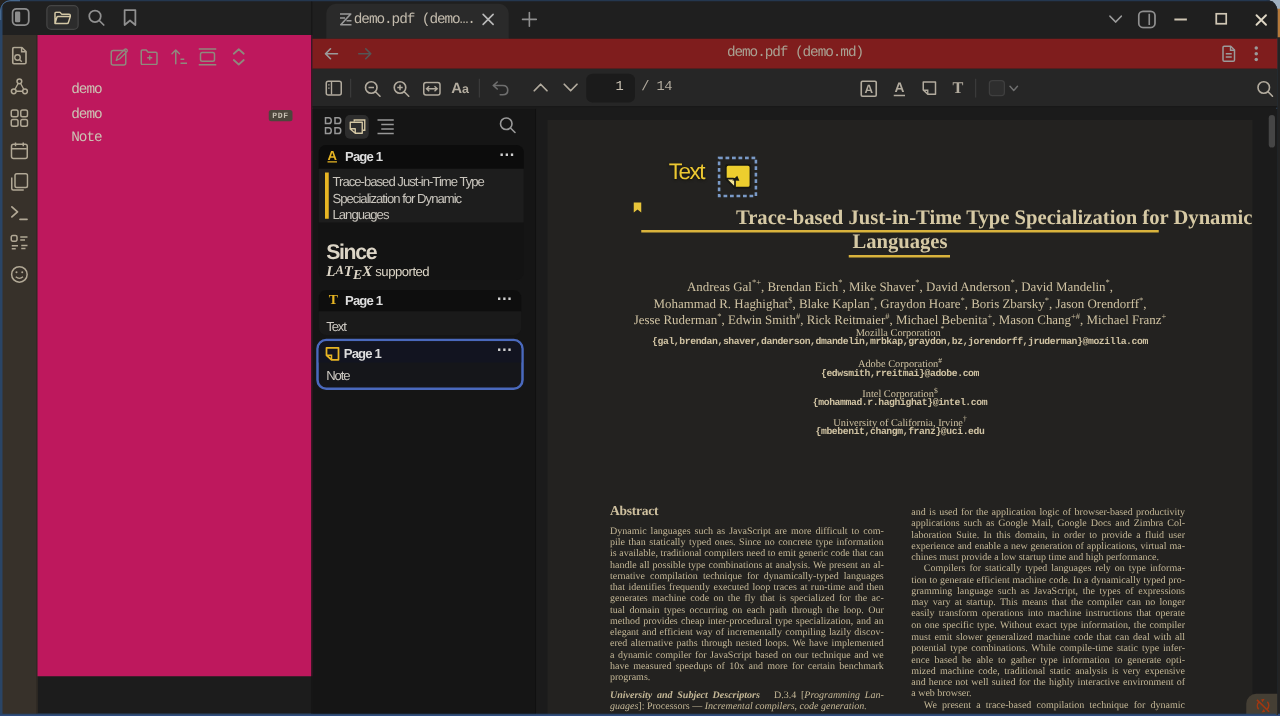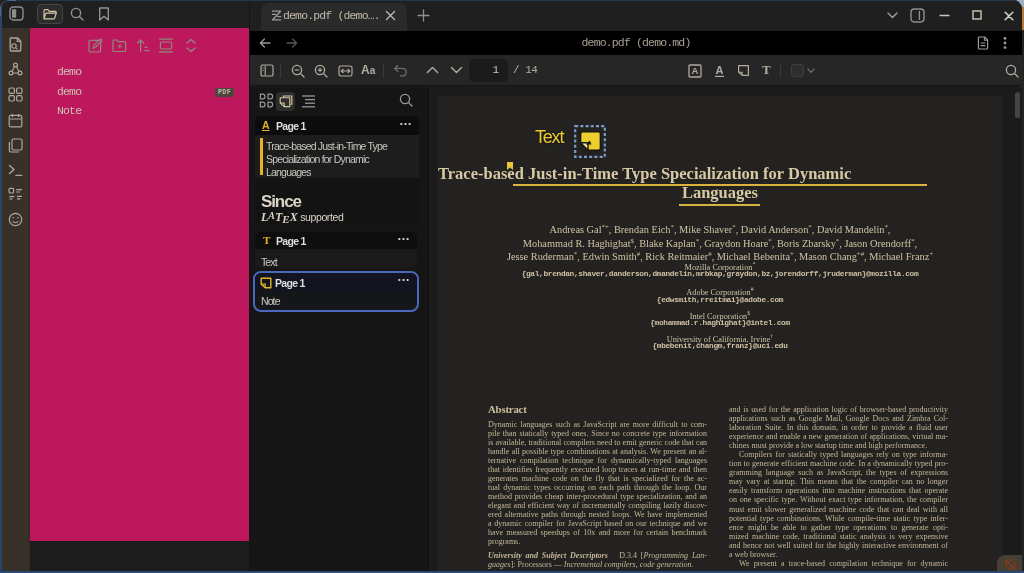--- a/index.html
+++ b/index.html
@@ -150,21 +150,21 @@
       <svg class="abs" style="left:689px;top:14px" width="11" height="3" viewBox="0 0 11 3">
           <line x1="0.5" y1="1.5" x2="10.5" y2="1.5" stroke="#cfc6b4" stroke-width="1.6"></line>
         </svg>
       <svg class="abs" style="left:722px;top:10px" width="10" height="10" viewBox="0 0 10 10">
           <rect x="1" y="1" width="8" height="8" fill="none" stroke="#cfc6b4" stroke-width="1.4"></rect>
         </svg>
       <svg class="abs" style="left:753.5px;top:10.5px" width="10" height="10" viewBox="0 0 10 10">
           <path d="M1.2 1.2 L8.8 8.8 M8.8 1.2 L1.2 8.8" stroke="#ded6c4" stroke-width="1.5" stroke-linecap="round"></path>
         </svg>
     </div>
-    <div class="abs" id="crumb" style="left:250px;top:31px;width:772px;height:24px;background:#000000;">
+    <div class="abs" id="crumb" style="left:250px;top:31px;width:772px;height:24px;background:#7f1d1d;">
       <svg class="abs" style="left:9px;top:7px" width="12" height="10" viewBox="0 0 12 10">
           <path d="M5.4 1 L1.4 5 L5.4 9 M1.6 5 H11" fill="none" stroke="#9b9b9b" stroke-width="1.3" stroke-linecap="round" stroke-linejoin="round"></path>
         </svg>
       <svg class="abs" style="left:36px;top:7px" width="12" height="10" viewBox="0 0 12 10">
           <path d="M6.6 1 L10.6 5 L6.6 9 M10.4 5 H1" fill="none" stroke="#555" stroke-width="1.3" stroke-linecap="round" stroke-linejoin="round"></path>
         </svg>
       <div class="abs" style="left:0;top:5px;width:772px;text-align:center;font:11.5px 'Liberation Mono',monospace;letter-spacing:-0.85px;color:#a9a192;">demo.pdf (demo.md)</div>
       <svg class="abs" style="left:727px;top:5px" width="12" height="14" viewBox="0 0 12 14">
           <path d="M7.6 1 H2.4 q-1 0-1 1 v10 q0 1 1 1 h7.2 q1 0 1-1 V4z" fill="none" stroke="#9b9b9b" stroke-width="1.2" stroke-linejoin="round"></path>
           <path d="M7.4 1.2 V4.2 h3.2" fill="none" stroke="#9b9b9b" stroke-width="1.1"></path>
@@ -300,21 +300,21 @@
           <rect x="1.2" y="1.2" width="29.6" height="30.6" fill="none" stroke="#7a9ac7" stroke-width="2.2" stroke-dasharray="3 2.2"></rect>
         </svg>
       <svg class="abs" style="left:142px;top:35px" width="21" height="20" viewBox="0 0 21 20">
           <path d="M2.6 0.8 h15.8 q2 0 2 2 v14.4 q0 2-2 2 H8 L0.6 11.8 V2.8 q0-2 2-2z" fill="#edce2e" stroke="#191913" stroke-width="1.5"></path>
           <path d="M8 19.2 V13.3 q0-1.5-1.5-1.5 H0.6z" fill="#f2e394" stroke="#191913" stroke-width="1.4"></path>
           <path d="M11.5 13.5 L5.8 13.4 9.8 9.6z" fill="#191913"></path>
         </svg>
       <svg class="abs" style="left:68px;top:65px" width="8" height="10" viewBox="0 0 8 10">
           <path d="M1 1 h6 v8 L4 6.6 1 9z" fill="#e8c53a"></path>
         </svg>
-      <div class="abs" style="left:0;top:69.3px;width:564px;text-align:left;font:bold 16.5px/1.05 'Liberation Serif',serif;color:#d6c9a4;">Trace-based Just-in-Time Type Specialization for Dynamic</div>
+      <div class="abs" style="left:0;top:69.3px;width:564px;text-align:right;font:bold 16.5px/1.05 'Liberation Serif',serif;color:#d6c9a4;">Trace-based Just-in-Time Type Specialization for Dynamic</div>
       <div class="abs" style="left:75px;top:88.3px;width:414px;height:2px;background:#d9b33c;"></div>
       <div class="abs" style="left:0;top:88px;width:564px;text-align:center;font:bold 16.5px/1.05 'Liberation Serif',serif;color:#d6c9a4;">Languages</div>
       <div class="abs" style="left:241px;top:107.5px;width:81px;height:2px;background:#d9b33c;"></div>
       <div class="abs authors" style="top:126.5px;">Andreas Gal<sup>*+</sup>, Brendan Eich<sup>*</sup>, Mike Shaver<sup>*</sup>, David Anderson<sup>*</sup>, David Mandelin<sup>*</sup>,</div>
       <div class="abs authors" style="top:140.7px;">Mohammad R. Haghighat<sup>$</sup>, Blake Kaplan<sup>*</sup>, Graydon Hoare<sup>*</sup>, Boris Zbarsky<sup>*</sup>, Jason Orendorff<sup>*</sup>,</div>
       <div class="abs authors" style="top:154.2px;">Jesse Ruderman<sup>*</sup>, Edwin Smith<sup>#</sup>, Rick Reitmaier<sup>#</sup>, Michael Bebenita<sup>+</sup>, Mason Chang<sup>+#</sup>, Michael Franz<sup>+</sup></div>
       <div class="abs affil" style="top:165px;">Mozilla Corporation<sup>*</sup></div>
       <div class="abs email" style="top:173.8px;">{gal,brendan,shaver,danderson,dmandelin,mrbkap,graydon,bz,jorendorff,jruderman}@mozilla.com</div>
       <div class="abs affil" style="top:190.2px;">Adobe Corporation<sup>#</sup></div>
       <div class="abs email" style="top:199.5px;">{edwsmith,rreitmai}@adobe.com</div>
@@ -325,21 +325,21 @@
 
       <div class="abs" style="left:50px;top:306.5px;font:bold 10.8px 'Liberation Serif',serif;letter-spacing:-0.2px;color:#cdbf9e;">Abstract</div>
       <div class="abs col" style="left:50px;top:323.5px;">
         <div class="j">Dynamic languages such as JavaScript are more difficult to com-</div>
         <div class="j">pile than statically typed ones. Since no concrete type information</div>
         <div class="j">is available, traditional compilers need to emit generic code that can</div>
         <div class="j">handle all possible type combinations at analysis. We present an al-</div>
         <div class="j">ternative compilation technique for dynamically-typed languages</div>
         <div class="j">that identifies frequently executed loop traces at run-time and then</div>
         <div class="j">generates machine code on the fly that is specialized for the ac-</div>
-        <div class="j">tual dynamic types occurring on each path through the loop. Our</div>
+        <div class="j">tual domain types occurring on each path through the loop. Our</div>
         <div class="j">method provides cheap inter-procedural type specialization, and an</div>
         <div class="j">elegant and efficient way of incrementally compiling lazily discov-</div>
         <div class="j">ered alternative paths through nested loops. We have implemented</div>
         <div class="j">a dynamic compiler for JavaScript based on our technique and we</div>
         <div class="j">have measured speedups of 10x and more for certain benchmark</div>
         <div>programs.</div>
         <div style="height:5px;"></div>
         <div class="j"><span style="font:italic bold 8px 'Liberation Serif',serif;">University and Subject Descriptors</span>&nbsp;&nbsp;&nbsp;D.3.4 [<i>Programming Lan-</i></div>
         <div><i>guages</i>]: Processors — <i>Incremental compilers, code generation.</i></div>
       </div>
@@ -350,21 +350,21 @@
         <div class="j">experience and enable a new generation of applications, virtual ma-</div>
         <div>chines must provide a low startup time and high performance.</div>
         <div class="j"><span style="display:inline-block;width:10px;"></span>Compilers for statically typed languages rely on type informa-</div>
         <div class="j">tion to generate efficient machine code. In a dynamically typed pro-</div>
         <div class="j">gramming language such as JavaScript, the types of expressions</div>
         <div class="j">may vary at startup. This means that the compiler can no longer</div>
         <div class="j">easily transform operations into machine instructions that operate</div>
         <div class="j">on one specific type. Without exact type information, the compiler</div>
         <div class="j">must emit slower generalized machine code that can deal with all</div>
         <div class="j">potential type combinations. While compile-time static type infer-</div>
-        <div class="j">ence might be able to gather type operations to generate opti-</div>
+        <div class="j">ence based be able to gather type information to generate opti-</div>
         <div class="j">mized machine code, traditional static analysis is very expensive</div>
         <div class="j">and hence not well suited for the highly interactive environment of</div>
         <div>a web browser.</div>
         <div class="j"><span style="display:inline-block;width:10px;"></span>We present a trace-based compilation technique for dynamic</div>
       </div>
     </div>
 
     <div class="abs" style="left:1015px;top:92px;width:5px;height:26px;background:#454545;border-radius:3px;"></div>
 
     <div class="abs" id="sync" style="left:997px;top:555px;width:25px;height:17px;background:#453f34;border-radius:8px 0 0 0;">

